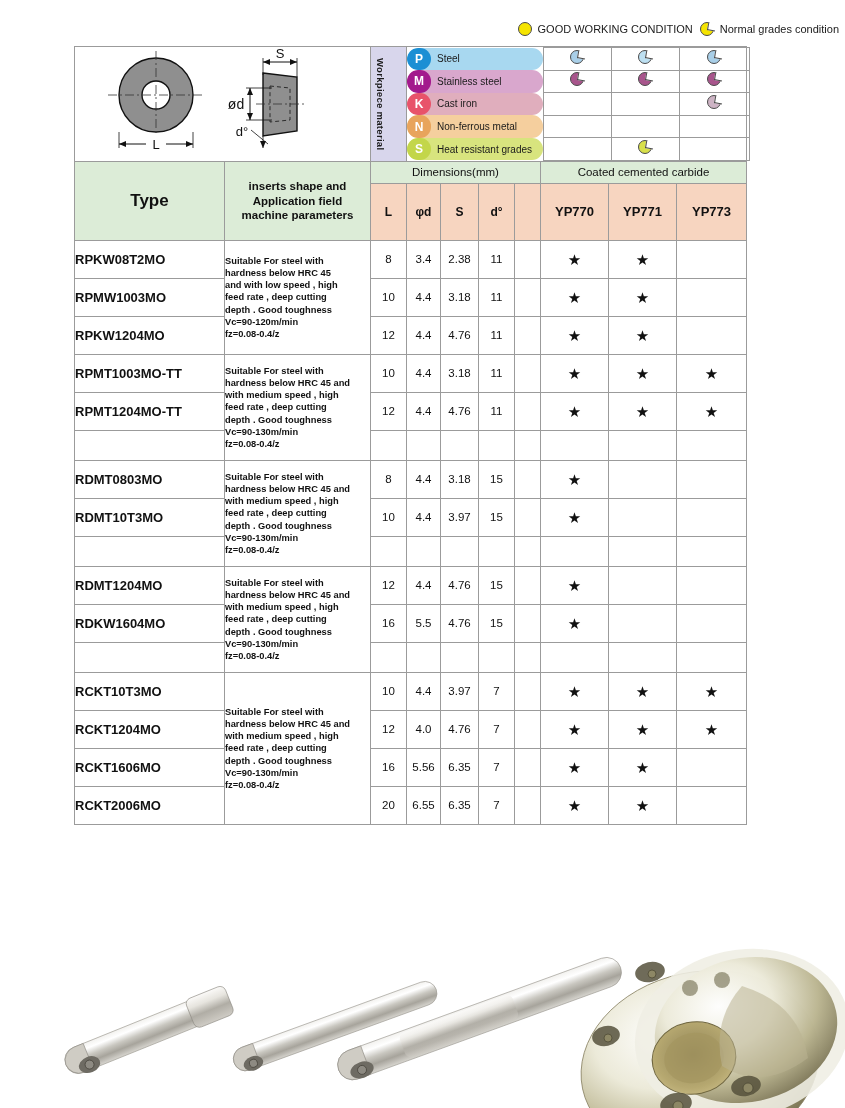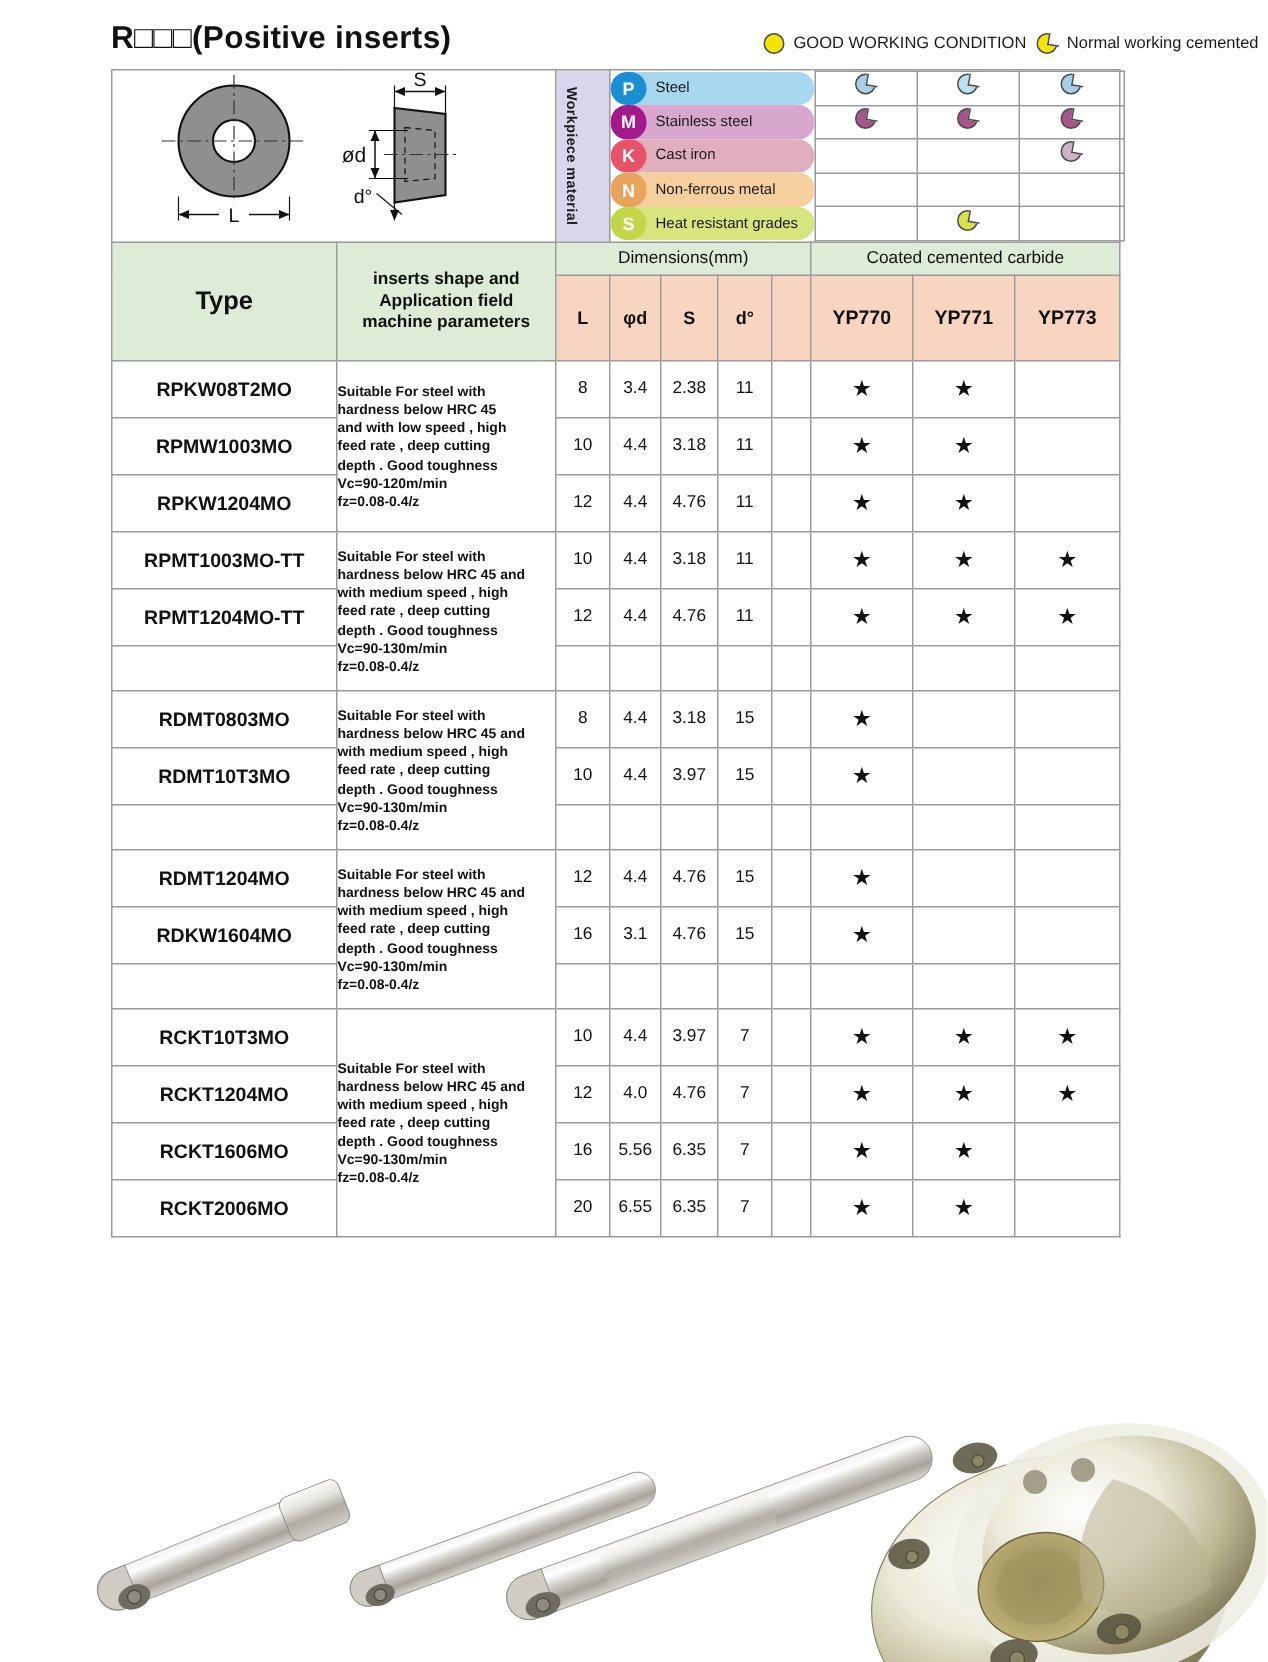--- a/index.html
+++ b/index.html
@@ -77,21 +77,21 @@
   .hd-green { background:#dcecd7; text-align:center; vertical-align:middle; font-weight:bold; }
   .hd-peach { background:#f7d5c0; text-align:center; vertical-align:middle; font-weight:bold; }
   .hd-type { font-size:17px; }
   .hd-shape { font-size:11.5px; line-height:1.25; padding:2px 6px; }
   .hd-dim { font-size:11.5px; font-weight:normal; height:22px; }
   .hd-carb { font-size:11.5px; font-weight:normal; height:22px; }
   .hd-sub { font-size:12px; height:57px; }
   .hd-grade { font-size:13px; }
 
   
-  .r-type { text-align:center; vertical-align:middle; font-size:13px; font-weight:bold; }
+  .r-type { vertical-align:middle; font-size:13px; font-weight:bold; }
   .r-desc { vertical-align:middle; font-size:9.3px; font-weight:bold; line-height:1.32; padding:3px 5px; }
   .r-num  { text-align:center; vertical-align:middle; font-size:11.5px; }
   .r-star { text-align:center; vertical-align:middle; font-size:15px; line-height:1; }
   .blank-row td { height:30px; }
 
   
 
   
   .legend-bottom {
     position:absolute; left:0; right:6px; top:846px;
@@ -102,29 +102,28 @@
   .star-pink { color:#e5185f; font-size:15px; line-height:1; }
   .star-black{ color:#111; font-size:15px; line-height:1; }
 
   
   .photos { position:absolute; left:0; top:868px; width:845px; height:240px; background:#fff; }
 </style>
 </head>
 <body>
 
 <div class="top-bar">
-  <div class="page-title">R□□□(Positive inserts)</div>
   <div class="legend-top">
     <div class="lg-item">
       <span class="pac full" style="background:#f5e400;"></span>
       <span class="lg-text caps">GOOD WORKING CONDITION</span>
     </div>
     <div class="lg-item">
       <span class="pac" style="background:#f5e400;"></span>
-      <span class="lg-text">Normal working cemented</span>
+      <span class="lg-text">Normal grades condition</span>
     </div>
   </div>
 </div>
 
 <div class="sheet">
   <table class="spec">
     <colgroup>
       <col style="width:150px">
       <col style="width:146px">
       <col style="width:36px">
@@ -385,21 +384,21 @@
           <td class="r-num">4.76</td>
           <td class="r-num">15</td>
           <td class="r-num"></td>
           <td class="r-star">★</td>
           <td class="r-star"></td>
           <td class="r-star"></td>
         </tr>
         <tr>
           <td class="r-type" style="height: 38px; margin-top: 26px;">RDKW1604MO</td>
           <td class="r-num">16</td>
-          <td class="r-num">3.1</td>
+          <td class="r-num">5.5</td>
           <td class="r-num">4.76</td>
           <td class="r-num">15</td>
           <td class="r-num"></td>
           <td class="r-star">★</td>
           <td class="r-star"></td>
           <td class="r-star"></td>
         </tr>
         <tr class="blank-row">
           <td></td>
           <td></td>

